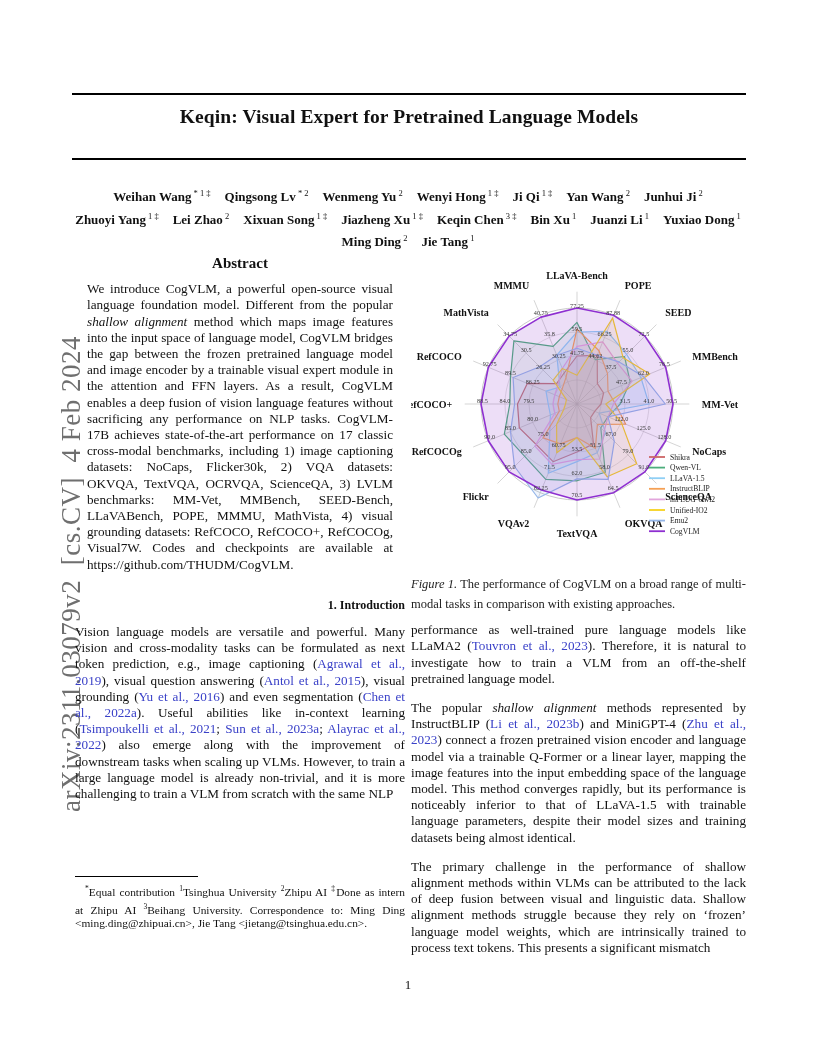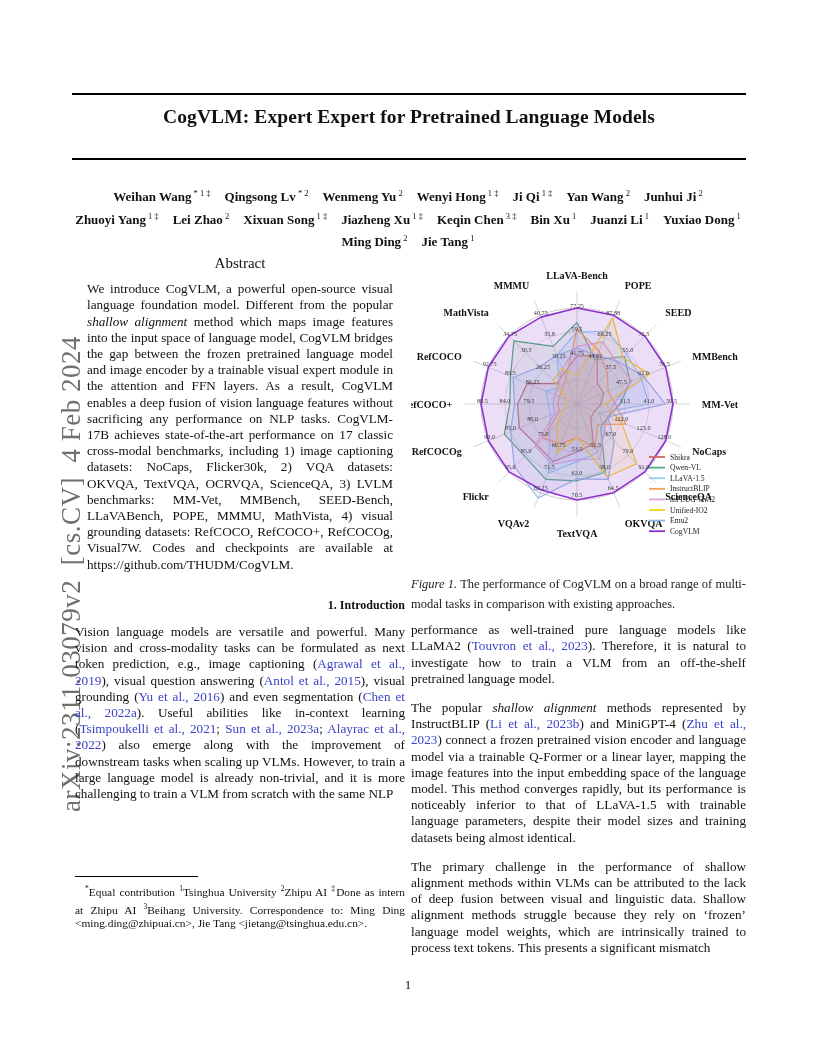--- a/index.html
+++ b/index.html
@@ -10,21 +10,21 @@
   .rule{position:absolute;background:#000;}
   .title{position:absolute;top:106px;left:72px;width:674px;text-align:center;
     font-size:19.5px;font-weight:bold;letter-spacing:.1px;}
   .authors{position:absolute;top:184px;left:56px;width:704px;text-align:center;
     font-size:13px;font-weight:bold;line-height:18px;}
   .authors .author{margin:0 7px;white-space:nowrap;}
   .authors sup{font-size:8.5px;font-weight:normal;}
   .col{position:absolute;text-align:justify;font-size:13.2px;line-height:16.2px;}
   .left-col{top:255px;left:75px;width:330px;}
   .right-col{top:256px;left:411px;width:335px;}
-  .abs-title{text-align:center;font-weight:normal;font-size:15px;margin:0 0 10px 0;}
+  .abs-title{text-align:center;font-weight:bold;font-size:15px;margin:0 0 10px 0;}
   .abs-body{margin:0 12px;}
   .sec-head{font-weight:bold;font-size:12px;margin:24px 0 0 0;text-align:right;}
   .para{margin-top:11px;}
   .cite{color:#3a41c8;}
   .it{font-style:italic;}
   .caption{font-size:12.5px;line-height:20px;margin-top:8px;color:#222;}
   .p-first{margin-top:8px;}
   .footnote{position:absolute;top:876px;left:75px;width:330px;font-size:11.4px;
     line-height:13.8px;text-align:justify;}
   .footnote-rule{width:123px;height:1px;background:#000;margin-bottom:5px;}
@@ -42,21 +42,21 @@
 <body>
 
 <div class="page">
 
   <div class="watermark">
     <span>arXiv:2311.03079v2  [cs.CV]  4 Feb 2024</span>
   </div>
 
   <div class="rule" style="top:93px;left:72px;width:674px;height:2px;"></div>
 
-  <div class="title">CogVLM: Expert Expert for Pretrained Language Models</div>
+  <div class="title">Keqin: Visual Expert for Pretrained Language Models</div>
 
   <div class="rule" style="top:158px;left:72px;width:674px;height:1.5px;"></div>
 
   <div class="authors">
     <div><span class="author">Weihan Wang<sup> * 1 ‡</sup></span><span class="author">Qingsong Lv<sup> * 2</sup></span><span class="author">Wenmeng Yu<sup> 2</sup></span><span class="author">Wenyi Hong<sup> 1 ‡</sup></span><span class="author">Ji Qi<sup> 1 ‡</sup></span><span class="author">Yan Wang<sup> 2</sup></span><span class="author">Junhui Ji<sup> 2</sup></span></div>
     <div><span class="author">Zhuoyi Yang<sup> 1 ‡</sup></span><span class="author">Lei Zhao<sup> 2</sup></span><span class="author">Xixuan Song<sup> 1 ‡</sup></span><span class="author">Jiazheng Xu<sup> 1 ‡</sup></span><span class="author">Keqin Chen<sup> 3 ‡</sup></span><span class="author">Bin Xu<sup> 1</sup></span><span class="author">Juanzi Li<sup> 1</sup></span><span class="author">Yuxiao Dong<sup> 1</sup></span></div>
     <div><span class="author">Ming Ding<sup> 2</sup></span><span class="author">Jie Tang<sup> 1</sup></span></div>
   </div>
 
   <div class="col left-col">

